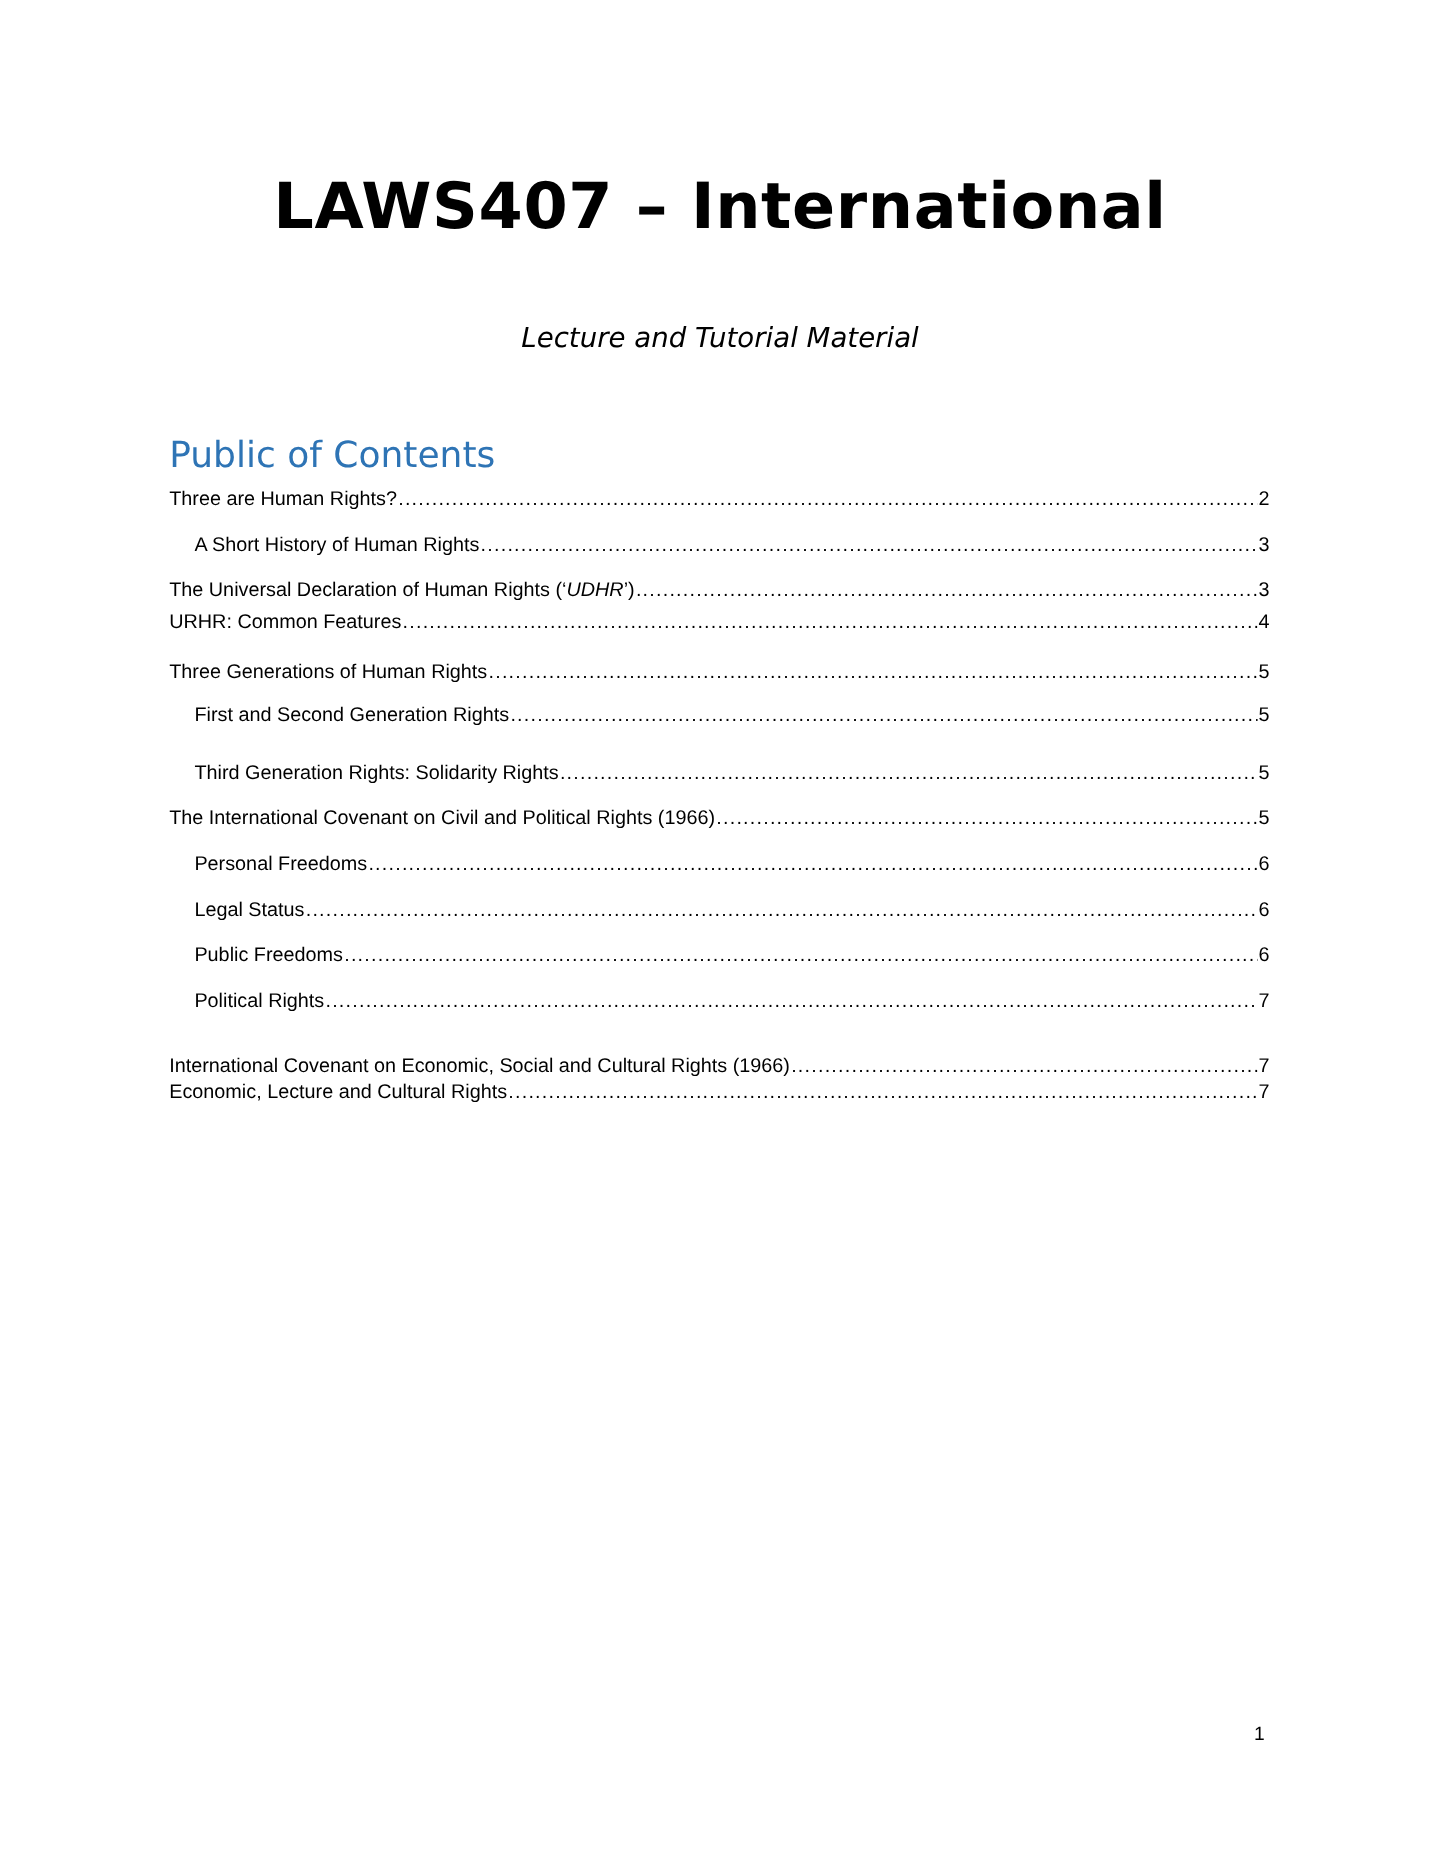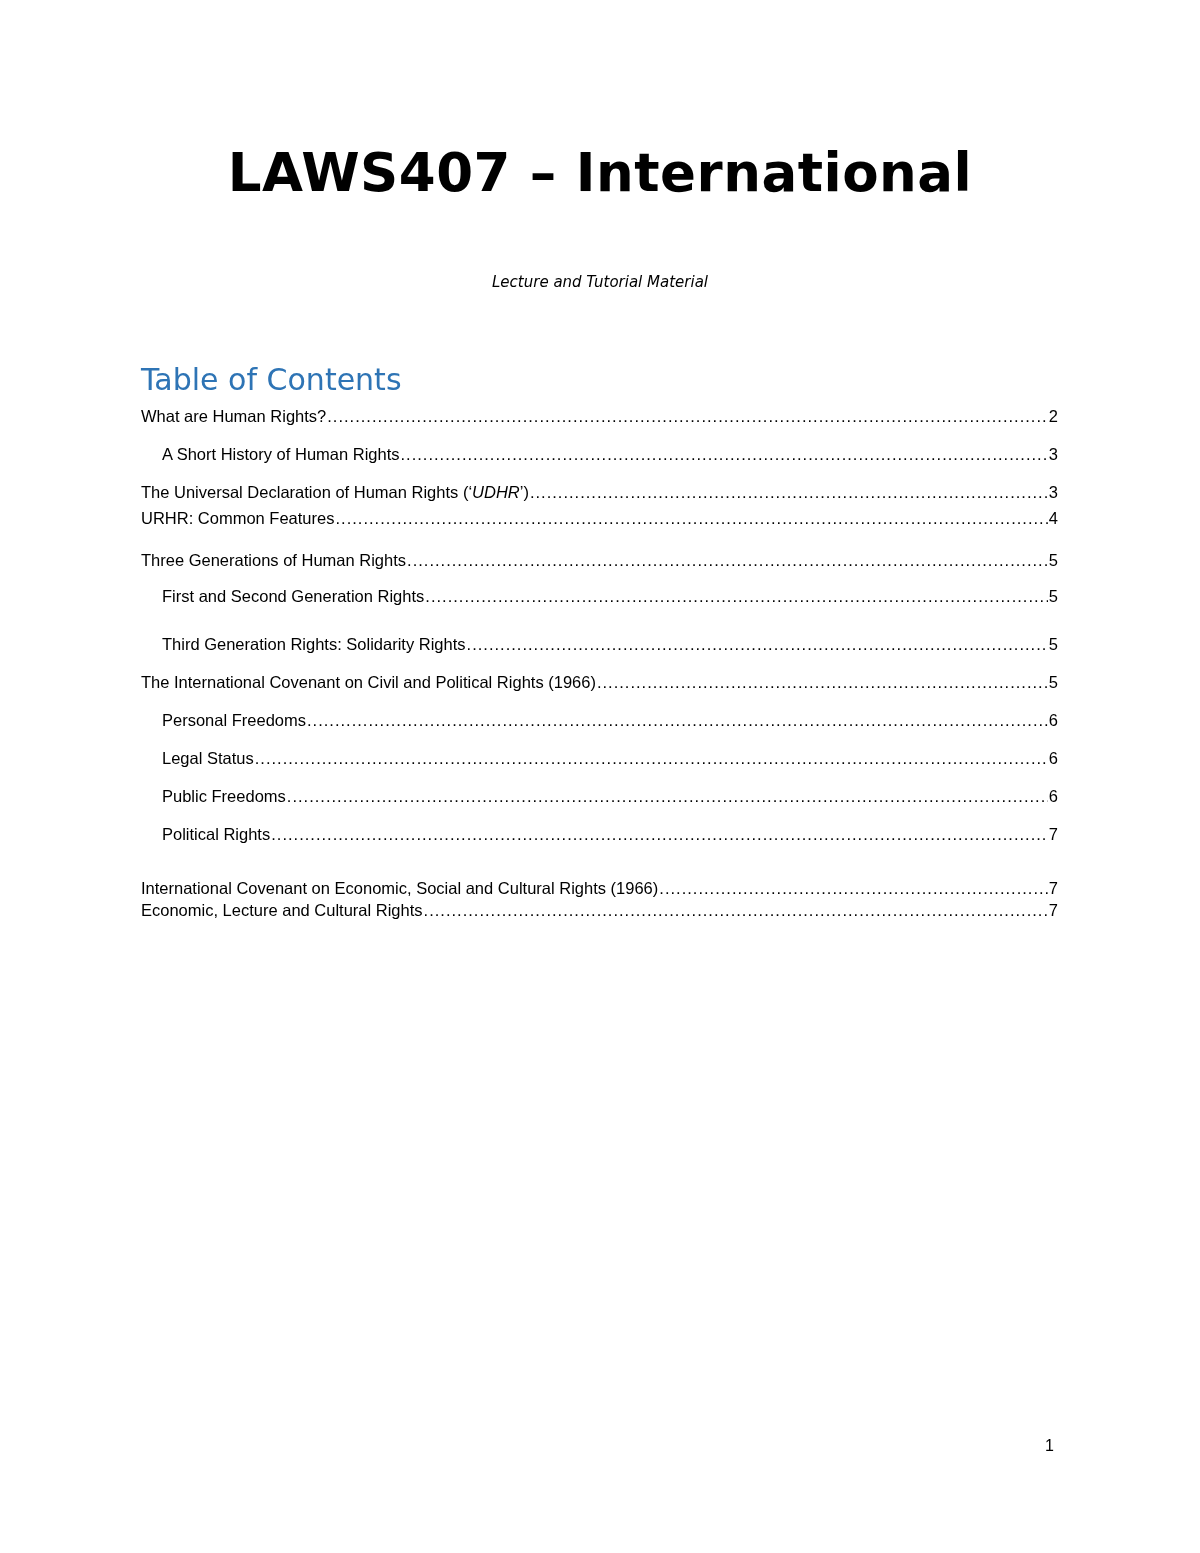--- a/index.html
+++ b/index.html
@@ -5,21 +5,21 @@
     html, body { margin: 0; padding: 0; background: #ffffff; }
     body { width: 1200px; height: 1553px; position: relative; overflow: hidden;
            font-family: "DejaVu Sans", sans-serif; color: #000; }
     .page { position: absolute; left: 0; top: 0; width: 1200px; height: 1553px; background: #fff; }
     .title { position: absolute; left: 0; width: 1200px; text-align: center;
              font-family: "DejaVu Sans", sans-serif; font-weight: bold; font-size: 53px;
              line-height: 64px; letter-spacing: 0.5px; }
     .title.l1 { top: 141px; }
     .title.l2 { top: 207px; }
     .subtitle { position: absolute; left: 0; width: 1200px; top: 270px; text-align: center;
-                font-style: italic; font-size: 15px; line-height: 24px; }
+                font-style: italic; font-size: 23px; line-height: 24px; }
     .toc-heading { position: absolute; left: 141px; top: 361px; font-size: 30px; line-height: 38px;
                    color: #2E74B5; font-family: "DejaVu Sans", sans-serif; }
     .toc { position: absolute; left: 141px; top: 400px; width: 917px; }
     .toc-row { position: absolute; left: 0; width: 917px; height: 24px; display: flex;
                align-items: baseline; font-family: "Liberation Sans", sans-serif; font-size: 16.5px;
                line-height: 24px; white-space: nowrap; overflow: hidden; }
     .toc-row.lvl2 { left: 21px; width: 896px; }
     .toc-label { flex: 0 0 auto; }
     .toc-label i { }
     .toc-dots { flex: 1 1 auto; overflow: hidden; letter-spacing: 1px; margin: 0 1px; color: #000; }
@@ -28,25 +28,25 @@
     .page-number { position: absolute; left: 1045px; top: 1436px; font-family: "Liberation Sans", sans-serif;
                    font-size: 16px; line-height: 20px; }
   </style>
 </head>
 <body>
 
 <div class="page">
   <div class="title l1">LAWS407 – International</div>
   <div class="subtitle">Lecture and Tutorial Material</div>
 
-  <div class="toc-heading">Table of Contents</div>
+  <div class="toc-heading">Public of Contents</div>
 
   <div class="toc">
     <div class="toc-row" style="top:4px">
-      <span class="toc-label">What are Human Rights?</span>
+      <span class="toc-label">Three are Human Rights?</span>
       <span class="toc-dots"></span>
       <span class="toc-page">2</span>
     </div>
     <div class="toc-row lvl2" style="top:42px">
       <span class="toc-label">A Short History of Human Rights</span>
       <span class="toc-dots"></span>
       <span class="toc-page">3</span>
     </div>
     <div class="toc-row" style="top:80px">
       <span class="toc-label"><span>The Universal Declaration of Human Rights (‘</span><i>UDHR</i><span>’)</span></span>

